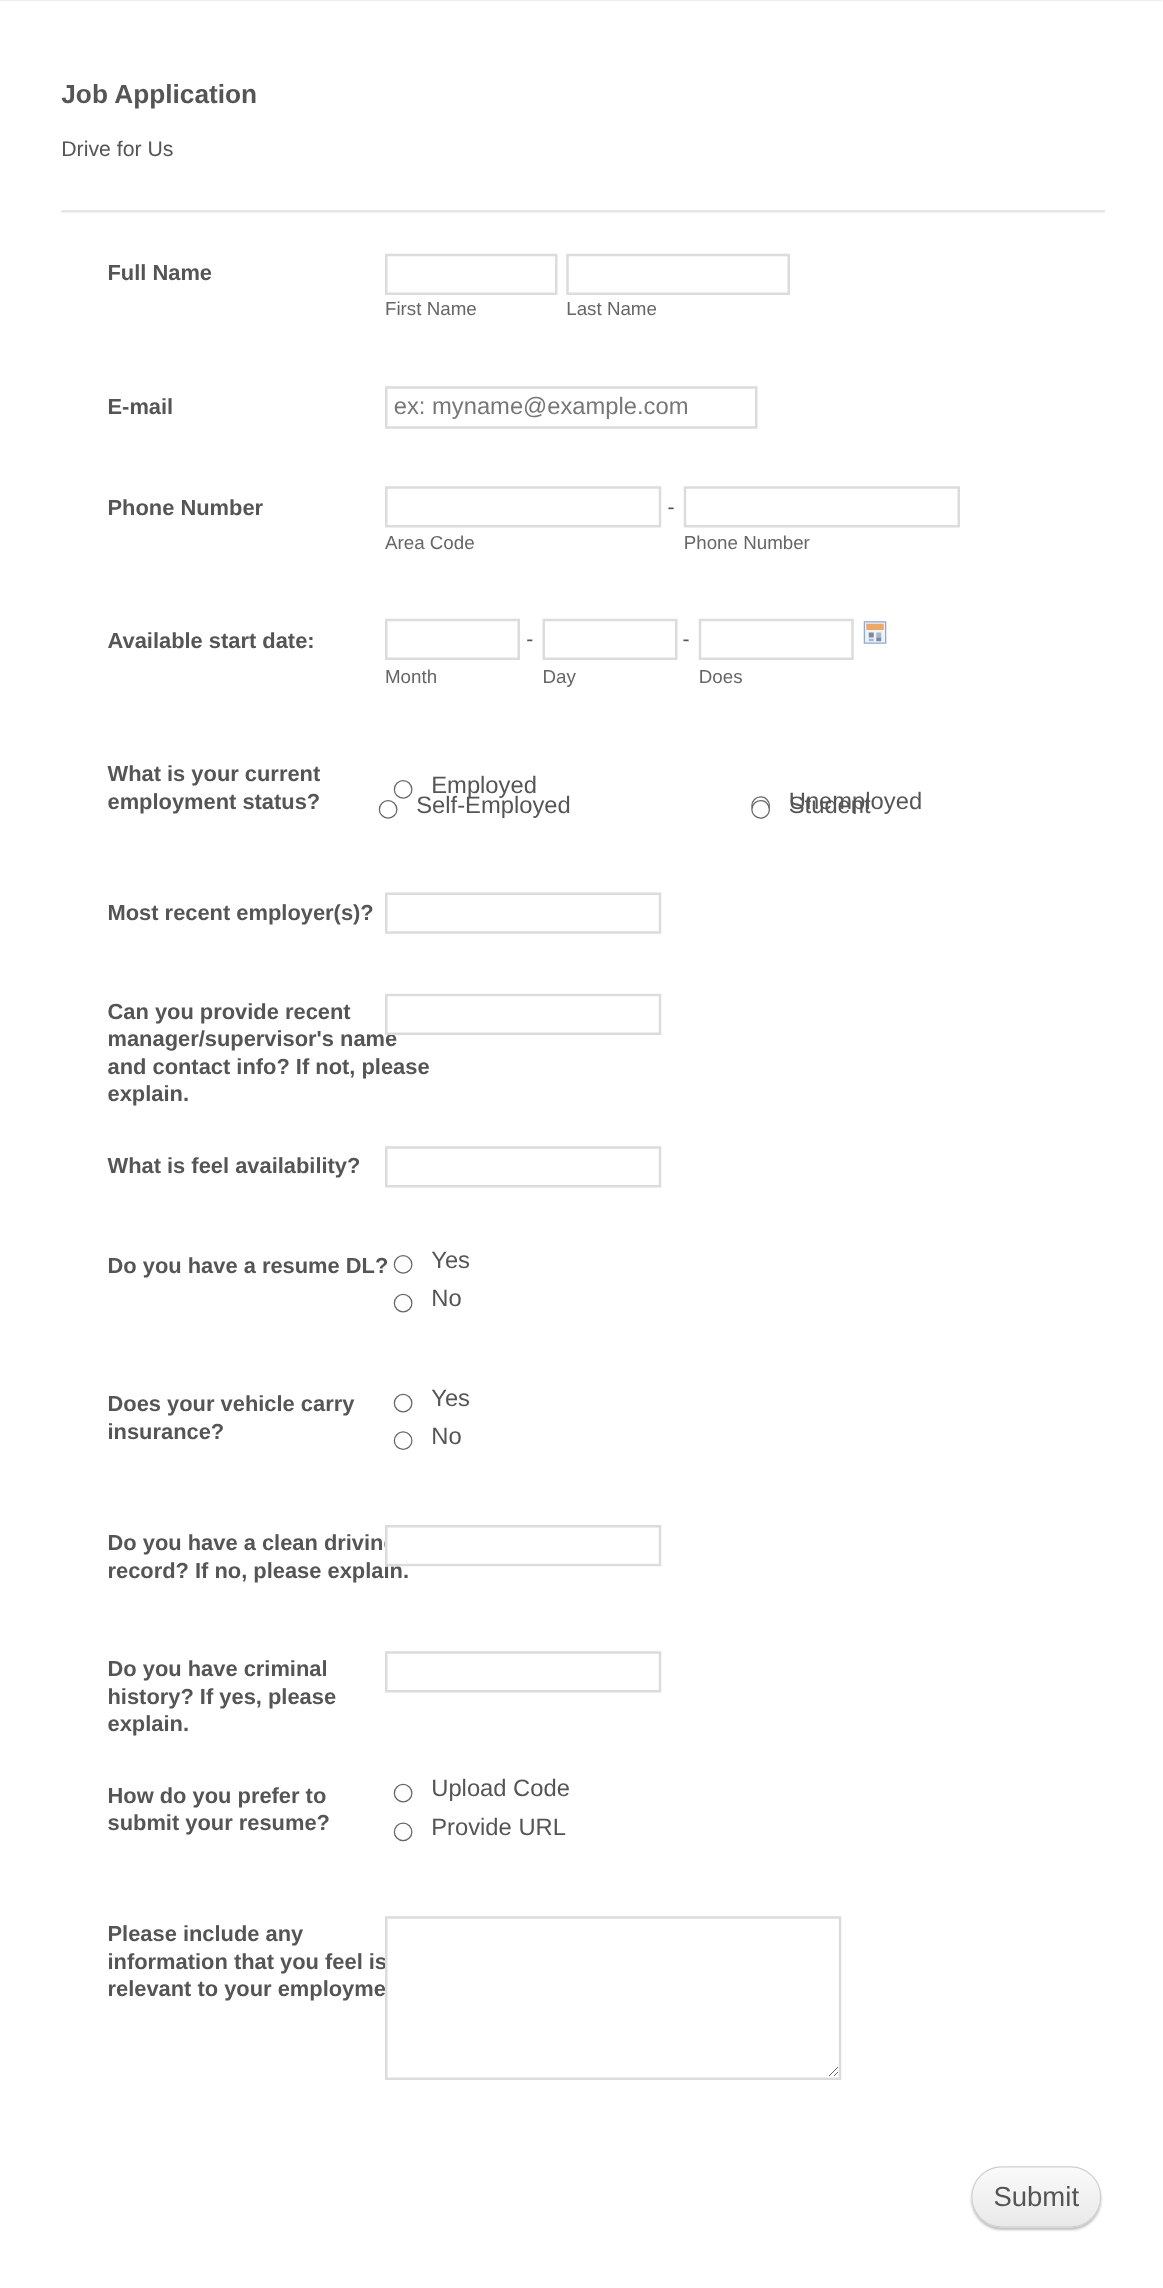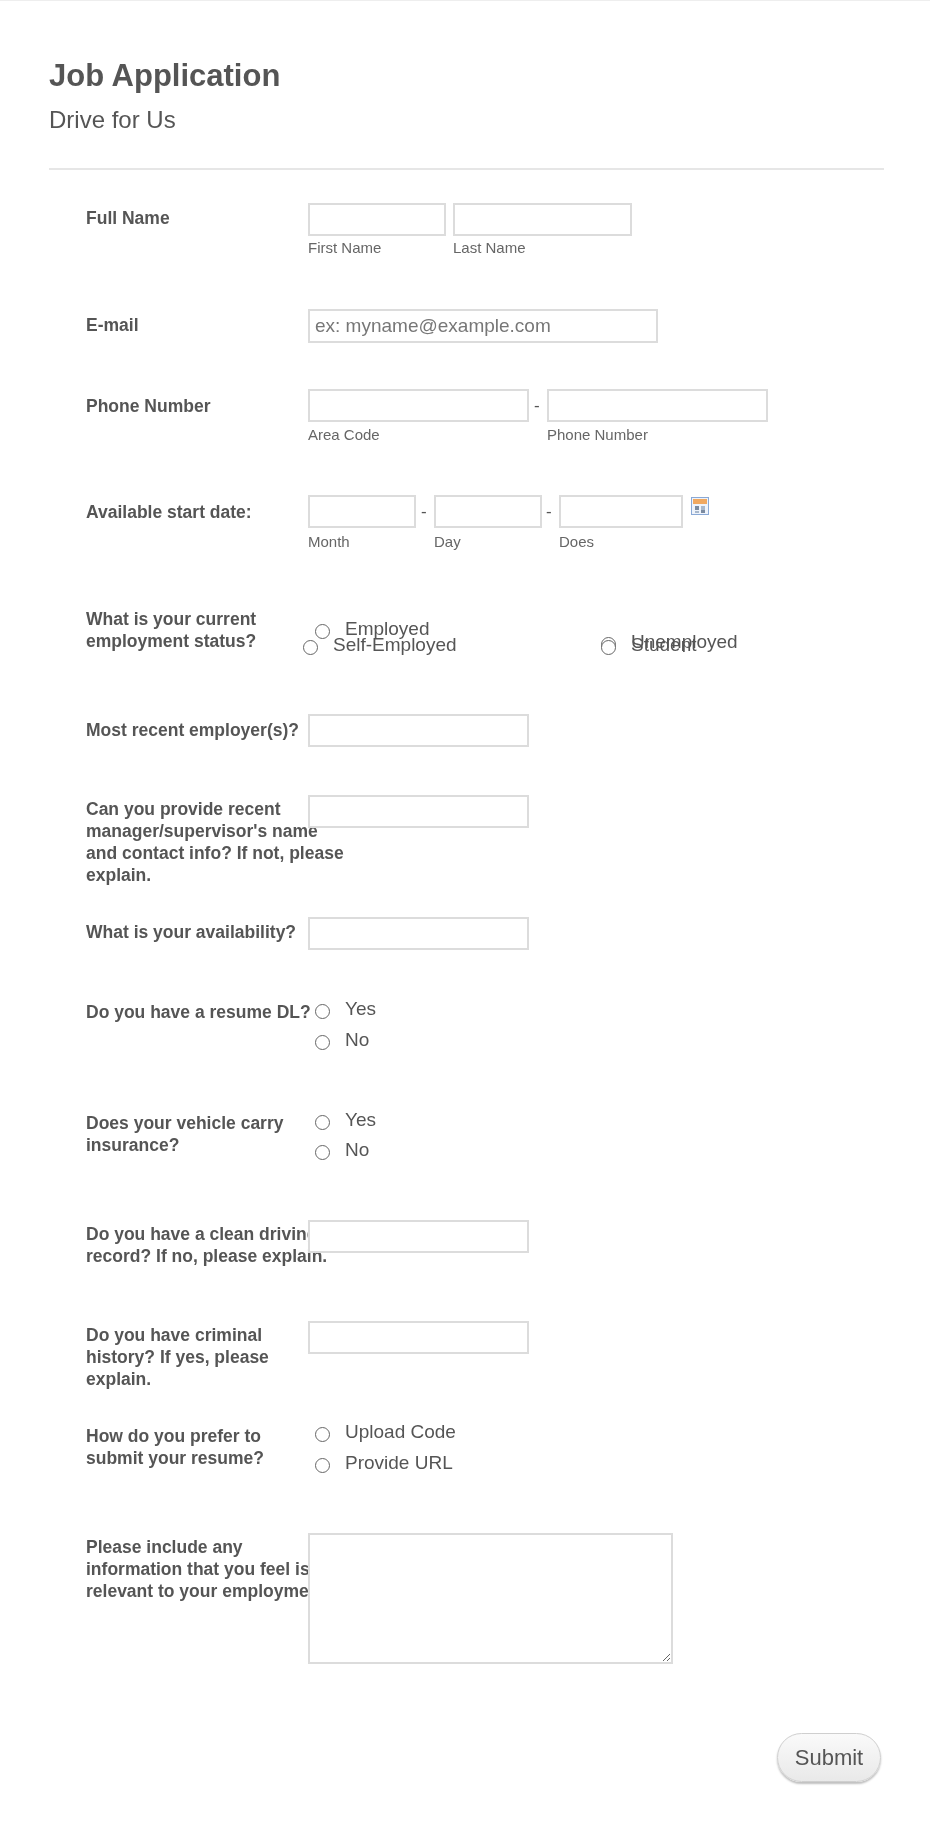--- a/index.html
+++ b/index.html
@@ -1,20 +1,20 @@
 <!DOCTYPE html>
 <html><head>
 <meta charset="utf-8">
 <style>
   html, body { margin:0; padding:0; background:#fff; }
   body { width:930px; height:1830px; position:relative; overflow:hidden;
          font-family:"Liberation Sans", sans-serif; color:#555; }
   .topline { position:absolute; left:0; top:0; width:930px; height:1px; background:#eee; }
-  .title { position:absolute; left:49px; top:56px; font-size:31px; font-weight:bold; color:#555; margin:0; line-height:40px; }
-  .subtitle { position:absolute; left:49px; top:108px; font-size:24px; color:#555; line-height:24px; }
+  .title { position:absolute; left:49px; top:56px; font-size:21px; font-weight:bold; color:#555; margin:0; line-height:40px; }
+  .subtitle { position:absolute; left:49px; top:108px; font-size:17px; color:#555; line-height:24px; }
   .divider { position:absolute; left:49px; top:168px; width:835px; height:0; border-top:2px solid #e6e6e6; }
   .lbl { position:absolute; left:54px; width:250px; font-size:17.5px; font-weight:bold; color:#555; line-height:22px;margin-left:32px; }
   .inp { position:absolute; box-sizing:border-box; border:2px solid #dcdcdc; background:#fff; height:33px; font-family:"Liberation Sans", sans-serif; font-size:19px; color:#555; padding:2px 5px; outline:none; }
   .inp::placeholder { color:#777; }
   .sub { position:absolute; font-size:15px; color:#666; line-height:18px; }
   .dash { position:absolute; font-size:17px; color:#555; }
   .radio { position:absolute; display:flex; align-items:center; cursor:pointer; }
   .radio .circ { width:15px; height:15px; border:1.5px solid #666; border-radius:50%; box-sizing:border-box; background:#fff; margin-right:15px; margin-top:4px; }
   .radio .rtxt { font-size:19px; color:#555; line-height:22px; }
   .cal { position:absolute; left:691px; top:497px; width:18px; height:18px; box-sizing:border-box; border:1px solid #8aa9d6; background:#eef3fb; }
@@ -35,21 +35,21 @@
 <div class="subtitle">Drive for Us</div>
 <div class="divider"></div>
 
 <div class="lbl" style="top:207px">Full Name</div>
 <input class="inp" style="left: 308px; top: 203px; width: 138px;" value="">
 <input class="inp" style="left: 453px; top: 203px; width: 179px;" value="">
 <div class="sub" style="left:308px;top:239px">First Name</div>
 <div class="sub" style="left:453px;top:239px">Last Name</div>
 
 <div class="lbl" style="top:314px">E-mail</div>
-<input class="inp" style="left: 308px; top: 309px; width: 350px; height: 34px;" placeholder="ex: myname@example.com">
+<input class="inp" style="left: 308px; top: 309px; width: 298px; height: 34px;" placeholder="ex: myname@example.com">
 
 <div class="lbl" style="top:395px">Phone Number</div>
 <input class="inp" style="left: 308px; top: 389px; width: 221px;">
 <div class="dash" style="left:534px;top:396px">-</div>
 <input class="inp" style="left: 547px; top: 389px; width: 221px;">
 <div class="sub" style="left:308px;top:426px">Area Code</div>
 <div class="sub" style="left:547px;top:426px">Phone Number</div>
 
 <div class="lbl" style="top:501px">Available start date:</div>
 <input class="inp" style="left: 308px; top: 495px; width: 108px;">
@@ -85,21 +85,21 @@
   <span class="circ"></span>
   <span class="rtxt">Student</span>
 </label>
 
 <div class="lbl" style="top:719px">Most recent employer(s)?</div>
 <input class="inp" style="left: 308px; top: 714px; width: 221px;">
 
 <div class="lbl" style="top:798px;width:260px">Can you provide recent manager/supervisor's name and contact info? If not, please explain.</div>
 <input class="inp" style="left: 308px; top: 795px; width: 221px;">
 
-<div class="lbl" style="top:921px">What is your availability?</div>
+<div class="lbl" style="top:921px">What is feel availability?</div>
 <input class="inp" style="left: 308px; top: 917px; width: 221px;">
 
 <div class="lbl" style="top:1001px">Do you have a resume DL?</div>
 <label class="radio" style="left:315px;top:998px">
   <span class="circ"></span>
   <span class="rtxt">Yes</span>
 </label>
 <label class="radio" style="left:315px;top:1029px">
   <span class="circ"></span>
   <span class="rtxt">No</span>

